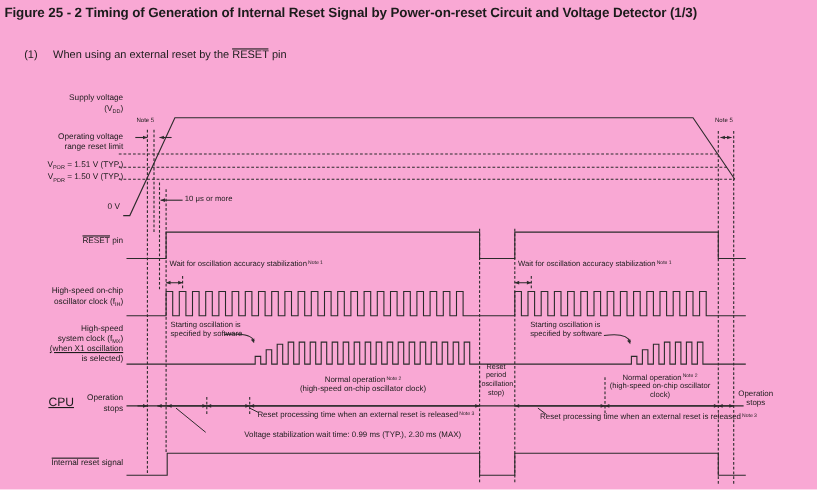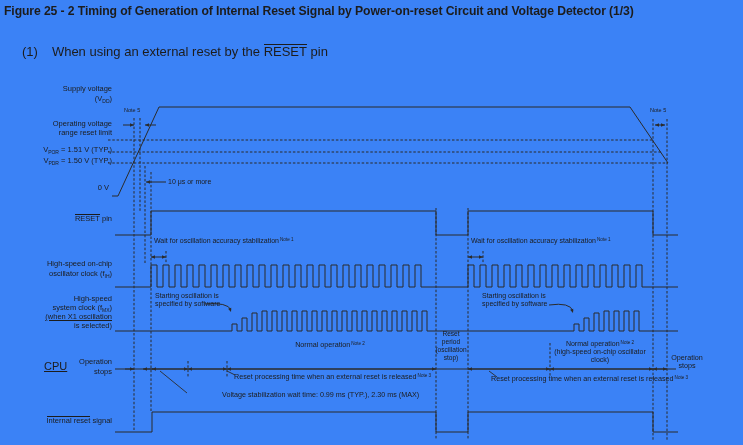--- a/index.html
+++ b/index.html
@@ -1,22 +1,22 @@
 <!DOCTYPE html>
 <html><head>
 <meta charset="utf-8">
 <style>
   html,body{margin:0;padding:0;background:#fff;}
-  .page{position:relative;width:743px;height:445px;background:#3b82f6;overflow:hidden;
+  .page{position:relative;width:743px;height:445px;background:#f9a8d4;overflow:hidden;
         font-family:"Liberation Sans",sans-serif;color:#1c1c1c;}
   .t{position:absolute;white-space:nowrap;font-size:7px;line-height:1.15;color:#1c1c1c;}
   .r{left:0;width:112px;text-align:right;font-size:7.5px;}
   .c{text-align:center;white-space:normal;}
   .title{font-size:12.2px;font-weight:bold;letter-spacing:-0.1px;}
-  .subtitle{font-size:13px;}
+  .subtitle{font-size:10px;}
   .ov{display:inline-block;border-top:1px solid #1c1c1c;line-height:1.1;}
   .sb{font-size:5px;position:relative;top:1.5px;}
   .sup{font-size:4.6px;position:relative;top:-2.5px;margin-left:1px;}
   .small{font-size:5.5px;}
   svg{position:absolute;left:0;top:0;}
 </style>
 </head>
 <body>
 
 <div class="page">
@@ -125,20 +125,21 @@
     <div>Starting oscillation is</div>
       <div>specified by software</div>
   </div>
   <div class="t" style="left:482px;top:292px;">
     <div>Starting oscillation is</div>
       <div>specified by software</div>
   </div>
 
   <div class="t c" style="left:250px;top:341px;width:160px;font-size:7.2px;">
     <div><span>Normal operation</span><span class="sup">Note 2</span></div>
+    <div>(high-speed on-chip oscillator clock)</div>
   </div>
   <div class="t c" style="left:543px;top:340px;width:114px;">
     <div><span>Normal operation</span><span class="sup">Note 2</span></div>
     <div>(high-speed on-chip oscillator</div>
     <div>clock)</div>
   </div>
 
   <div class="t c" style="left:429px;top:330px;width:44px;font-size:6.6px;line-height:1.2;">
     <div>Reset</div>
       <div>period</div>

